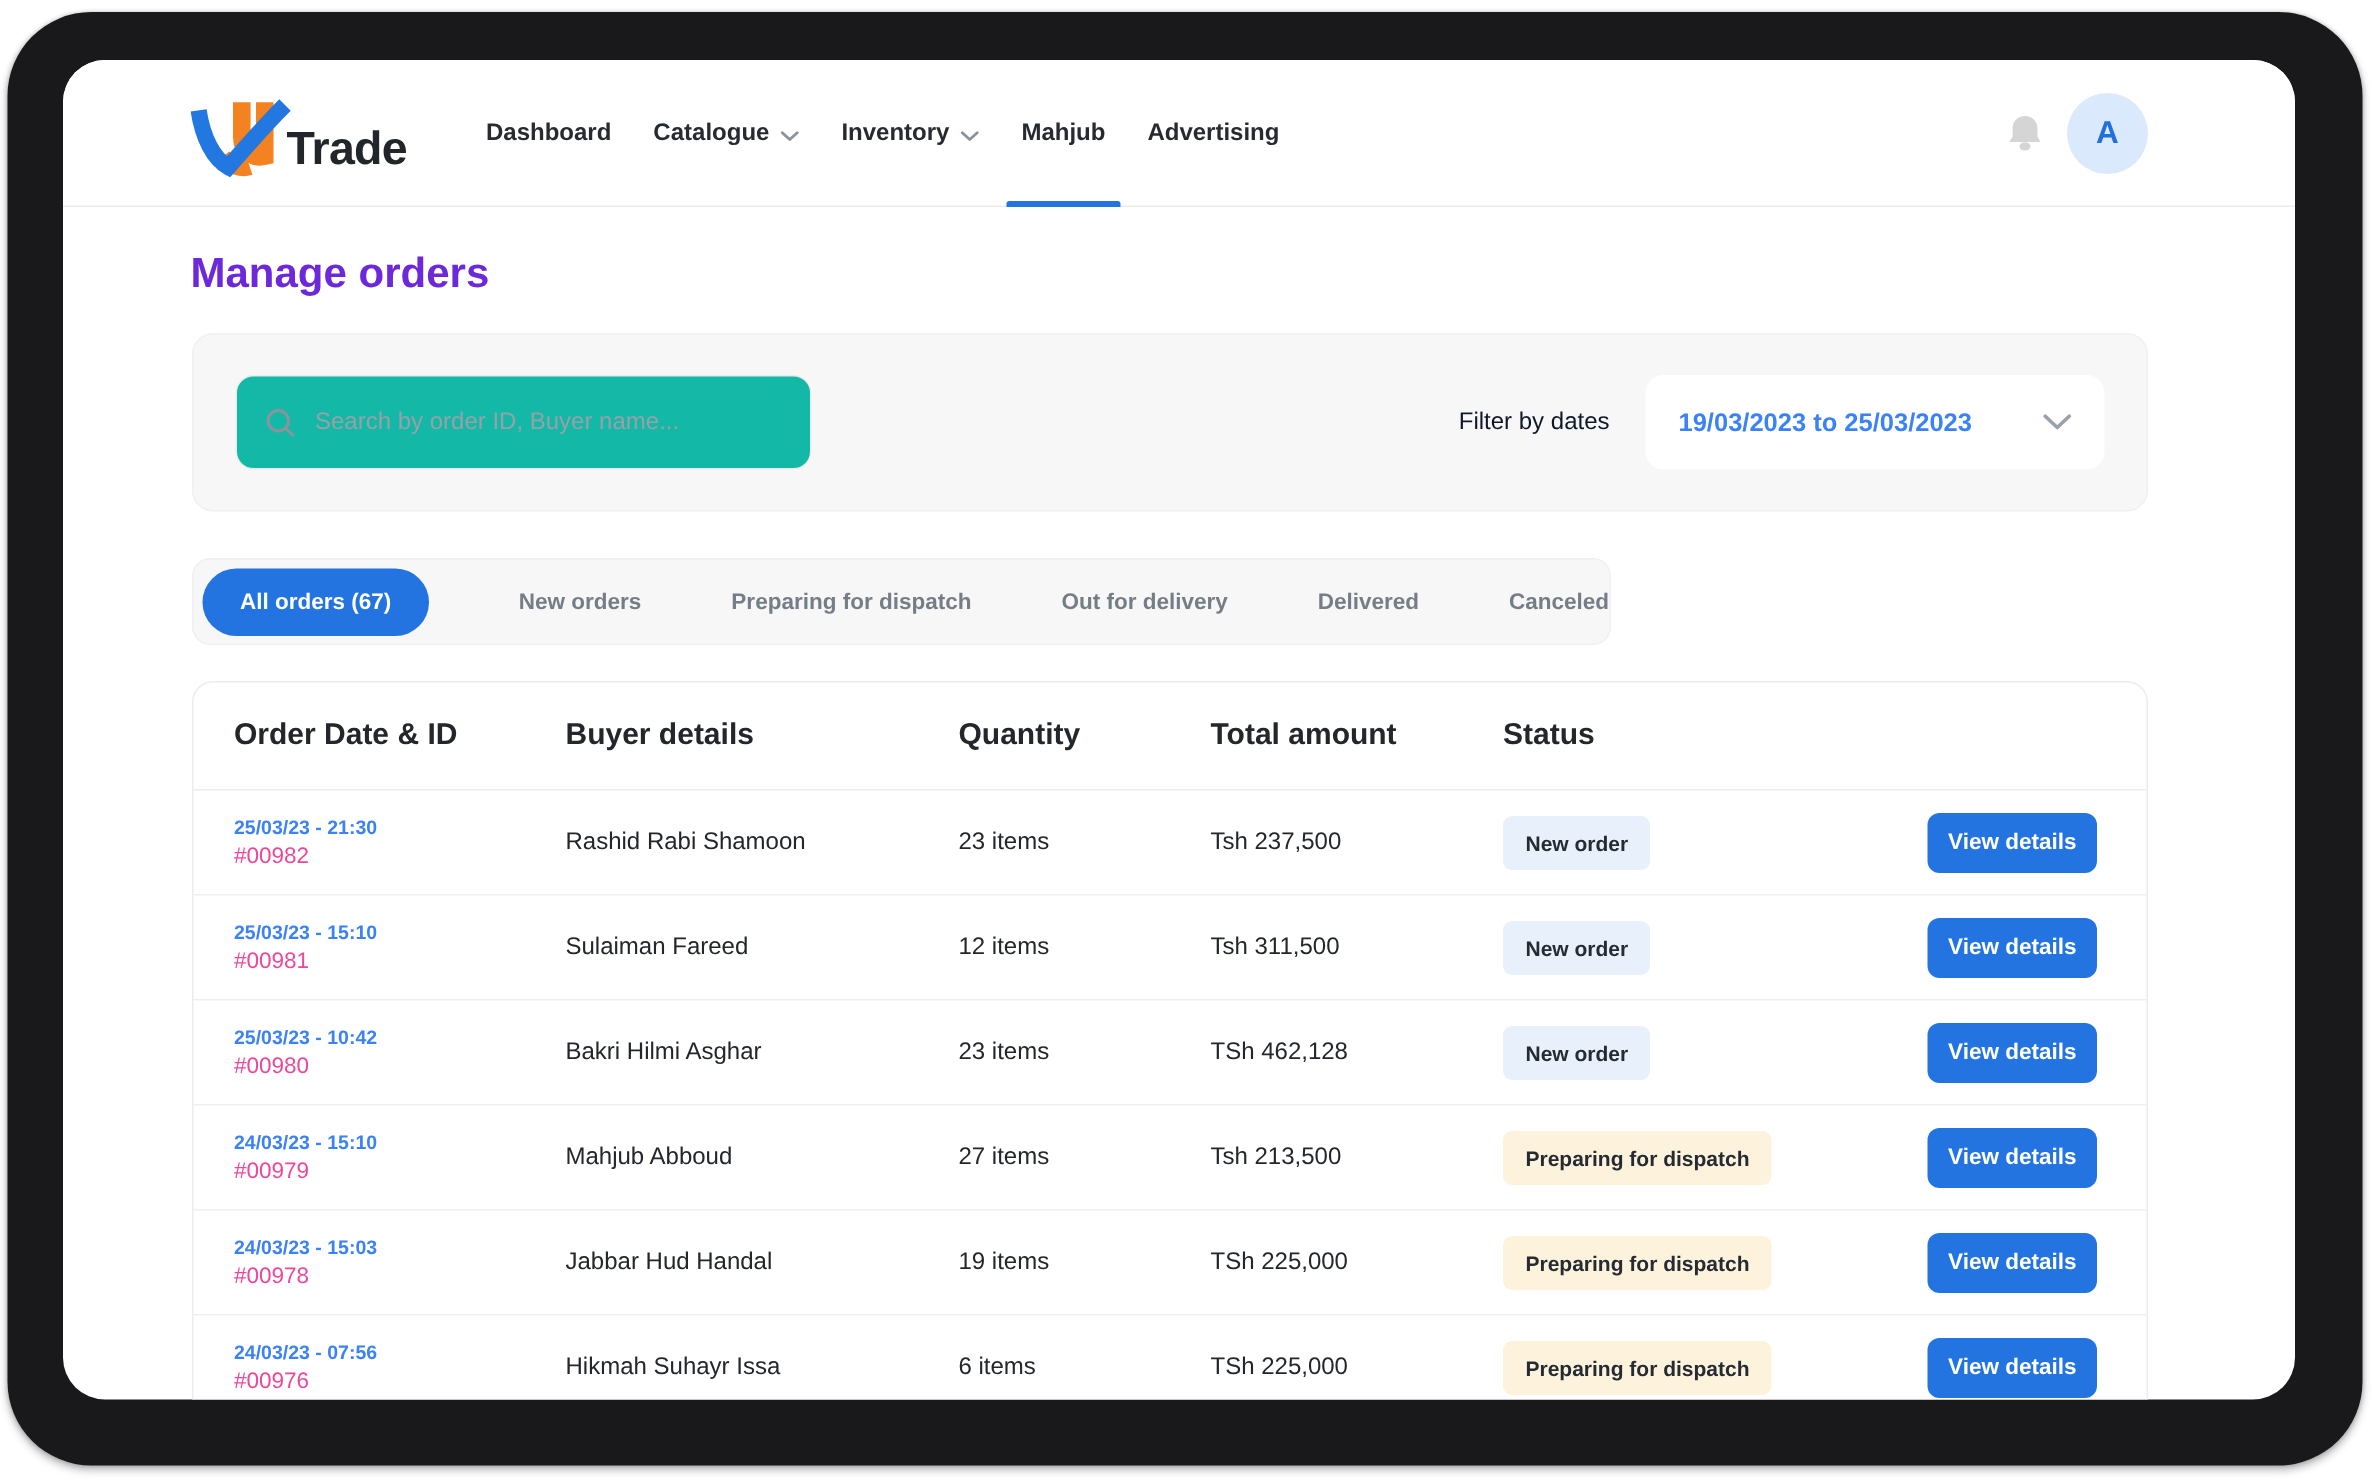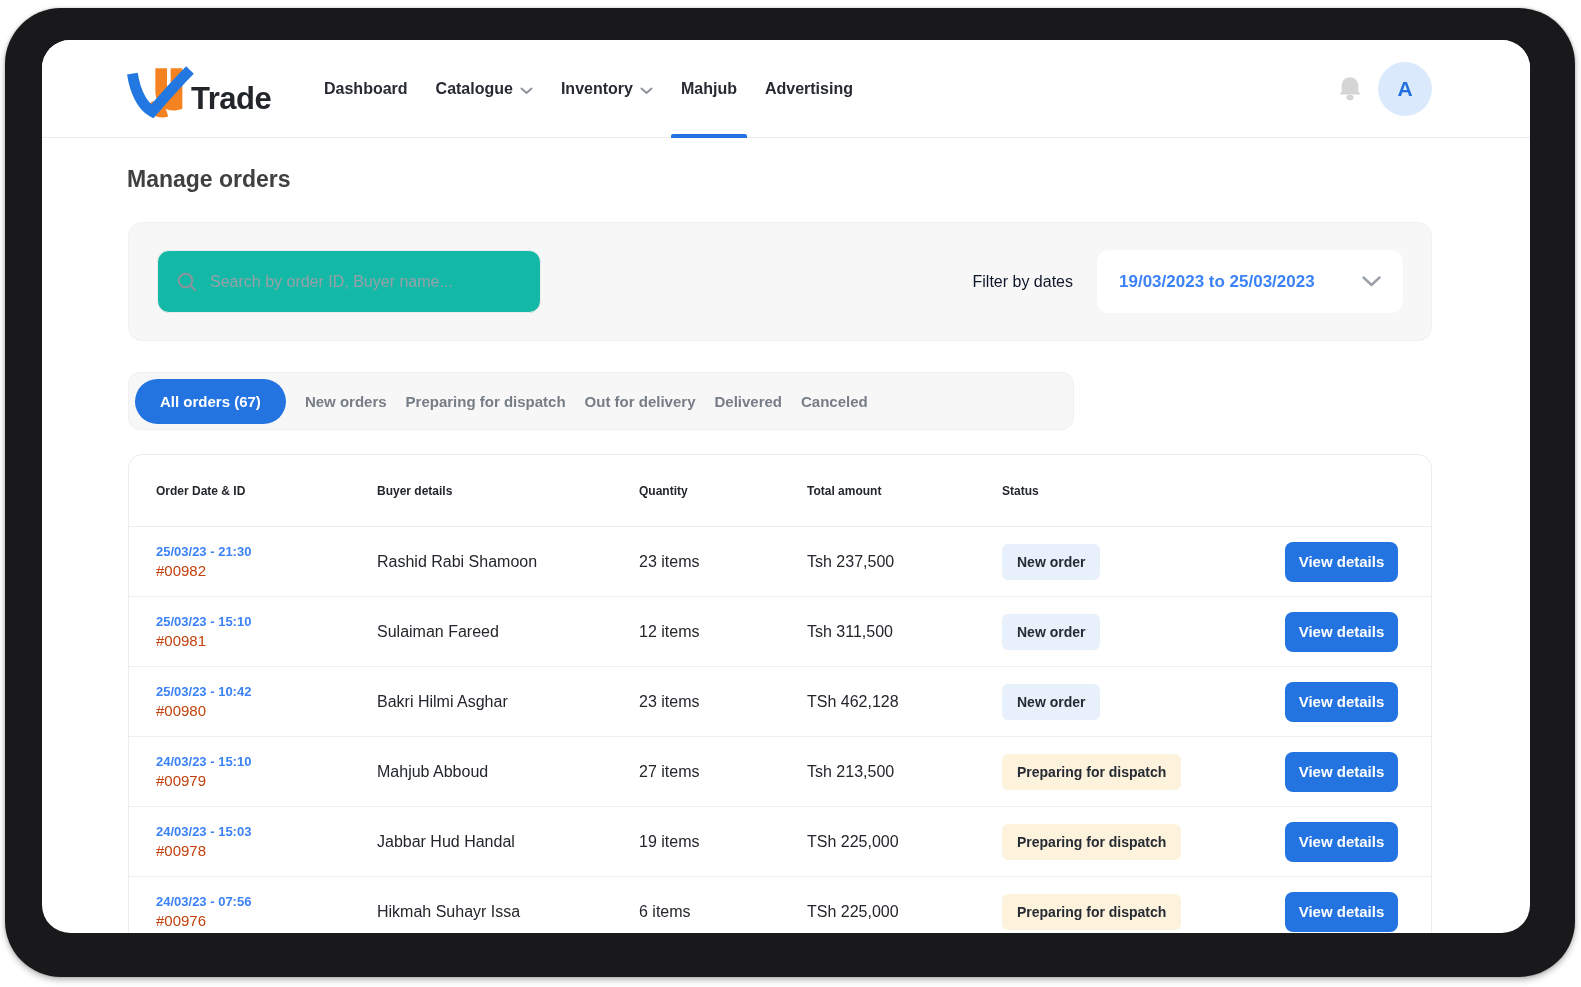--- a/index.html
+++ b/index.html
@@ -49,21 +49,21 @@
   .bell-wrap { position: absolute; left: 1294px; top: 35px; width: 28px; height: 30px; cursor: pointer; }
   .avatar {
     position: absolute; left: 1336px; top: 22px; width: 54px; height: 54px; border-radius: 50%;
     background: #dbe9fc; display: flex; align-items: center; justify-content: center;
     font-size: 21px; font-weight: 700; color: #2270dd; cursor: pointer;
   }
 
   
   .page-title {
     position: absolute; left: 85px; top: 126px;
-    font-size: 23px; font-weight: 800; color: #404040;
+    font-size: 28px; font-weight: 800; color: #6d28d9;
   }
 
   
   .filter-panel {
     position: absolute; left: 86px; top: 182px; width: 1304px; height: 119px;
     background: #f7f7f8; border: 1px solid #f0f0f0; border-radius: 14px;
     display: flex; align-items: center; padding: 0 28px;
   }
   .search-box {
     width: 384px; height: 63px; background: #14b8a6; border: 1px solid #ececec; border-radius: 12px;
@@ -80,45 +80,45 @@
     width: 306px; height: 63px; background: #fff; border-radius: 12px; cursor: pointer;
     display: flex; align-items: center; padding: 0 22px;
     font-size: 17px; font-weight: 600; color: #3b82f6;
   }
   .date-dropdown .dd-chev { margin-left: auto; display: flex; }
 
   
   .tabs-bar {
     position: absolute; left: 86px; top: 332px; width: 946px; height: 58px;
     background: #f7f7f8; border: 1px solid #f0f0f0; border-radius: 12px;
-    display: flex; align-items: center; padding: 0 6px; gap: 19px;
+    display: flex; align-items: center; padding: 0 6px; gap: 60px;
   }
   .tab {
     font-size: 15px; font-weight: 600; color: #767d86; cursor: pointer; white-space: nowrap;
   }
   .tab.active {
     background: #2374e1; color: #fff; height: 45px; line-height: 45px;
     padding: 0 25px; border-radius: 23px;
   }
 
   
   .table-panel {
     position: absolute; left: 86px; top: 414px; width: 1304px; height: 600px;
     background: #fff; border: 1px solid #ececec; border-radius: 14px; overflow: hidden;
   }
   .t-head, .t-row {
     display: grid; grid-template-columns: 221px 262px 168px 195px 283px 1fr;
     align-items: center; padding-left: 27px; padding-right: 35px;
   }
   .t-head { height: 72px; border-bottom: 1px solid #ececec; }
-  .t-head span { font-size: 12px; font-weight: 700; color: #23262b; }
+  .t-head span { font-size: 20px; font-weight: 700; color: #23262b; }
   .t-row { height: 70px; border-bottom: 1px solid #efefef; }
   .cell-date { display: flex; flex-direction: column; gap: 3px; }
   .order-date { font-size: 13px; font-weight: 600; color: #3b82f6; }
-  .order-id { font-size: 15px; color: #c2410c; }
+  .order-id { font-size: 15px; color: #ec4899; }
   .cell-buyer, .cell-qty, .cell-amount { font-size: 16px; color: #23262b; }
   .status-badge {
     display: inline-block; justify-self: start;
     padding: 10px 15px; border-radius: 6px;
     font-size: 14px; font-weight: 600; color: #262b33;
   }
   .badge--new { background: #e8f0fc; }
   .badge--preparing { background: #fdf3dc; }
   .view-btn {
     justify-self: end; width: 113px; height: 40px;

